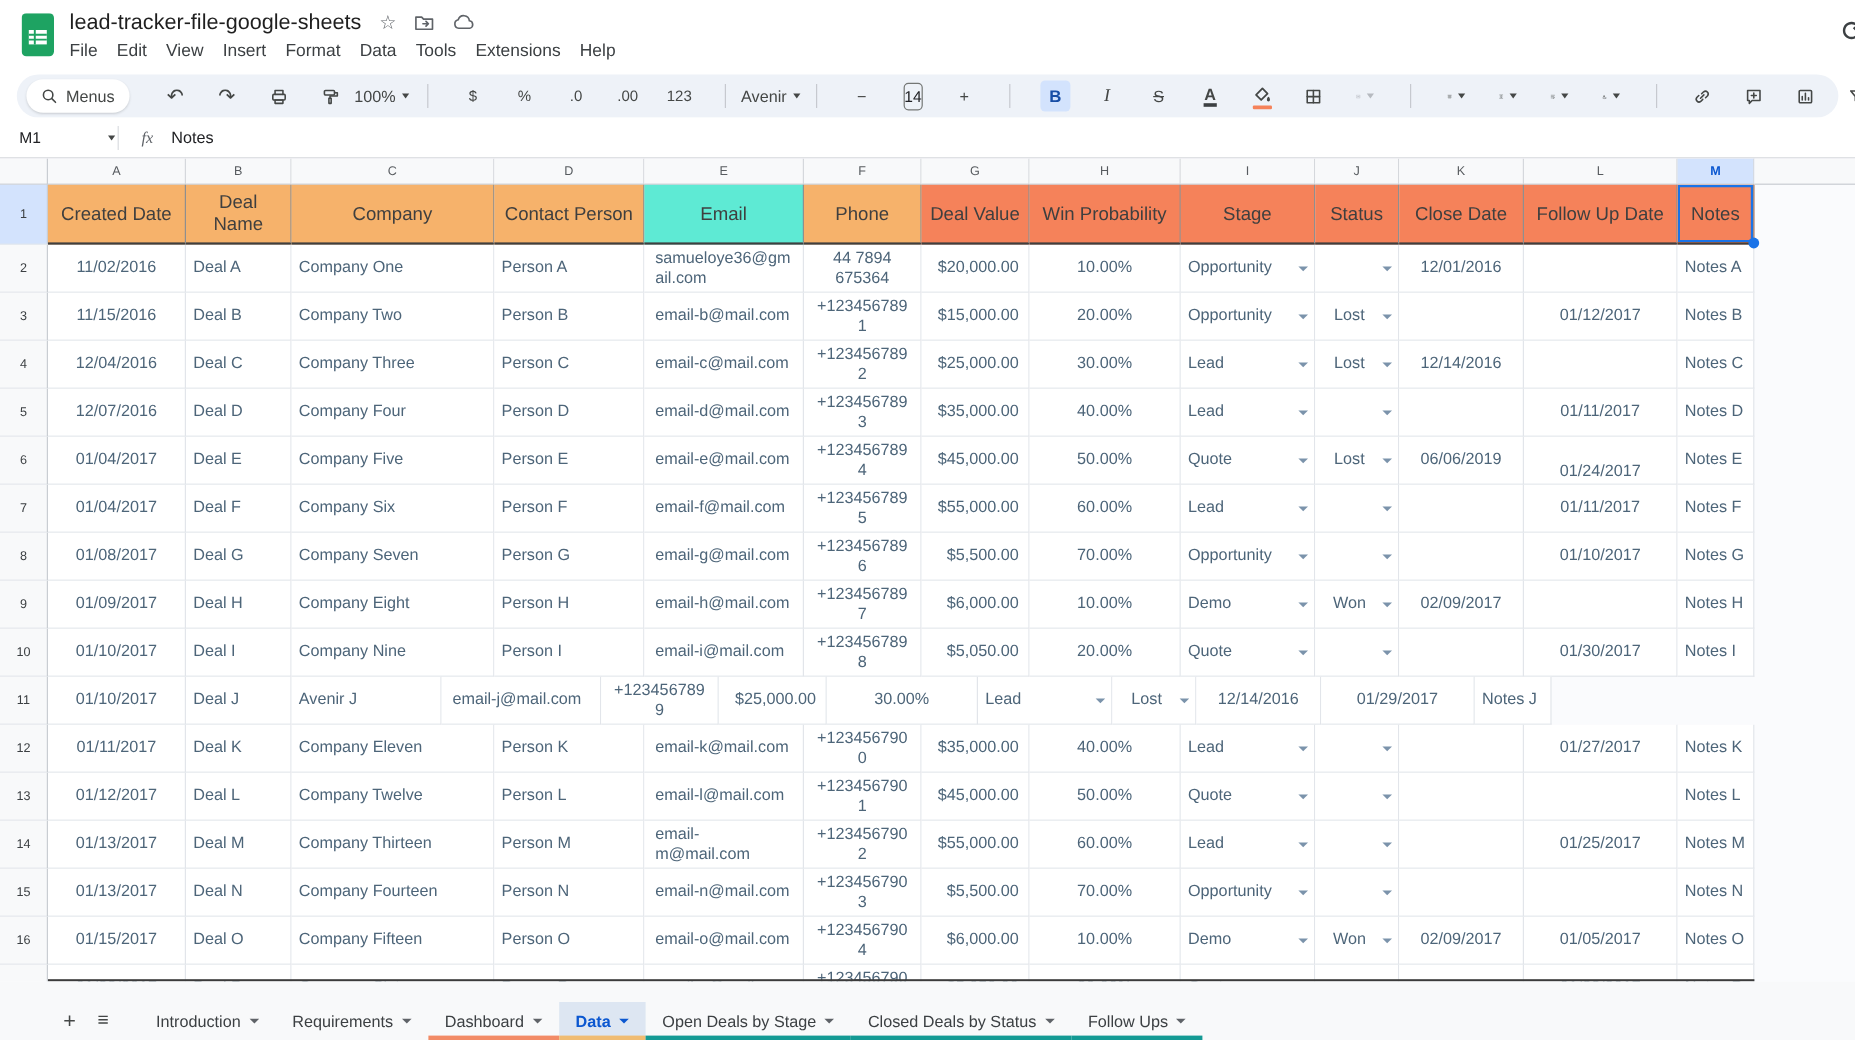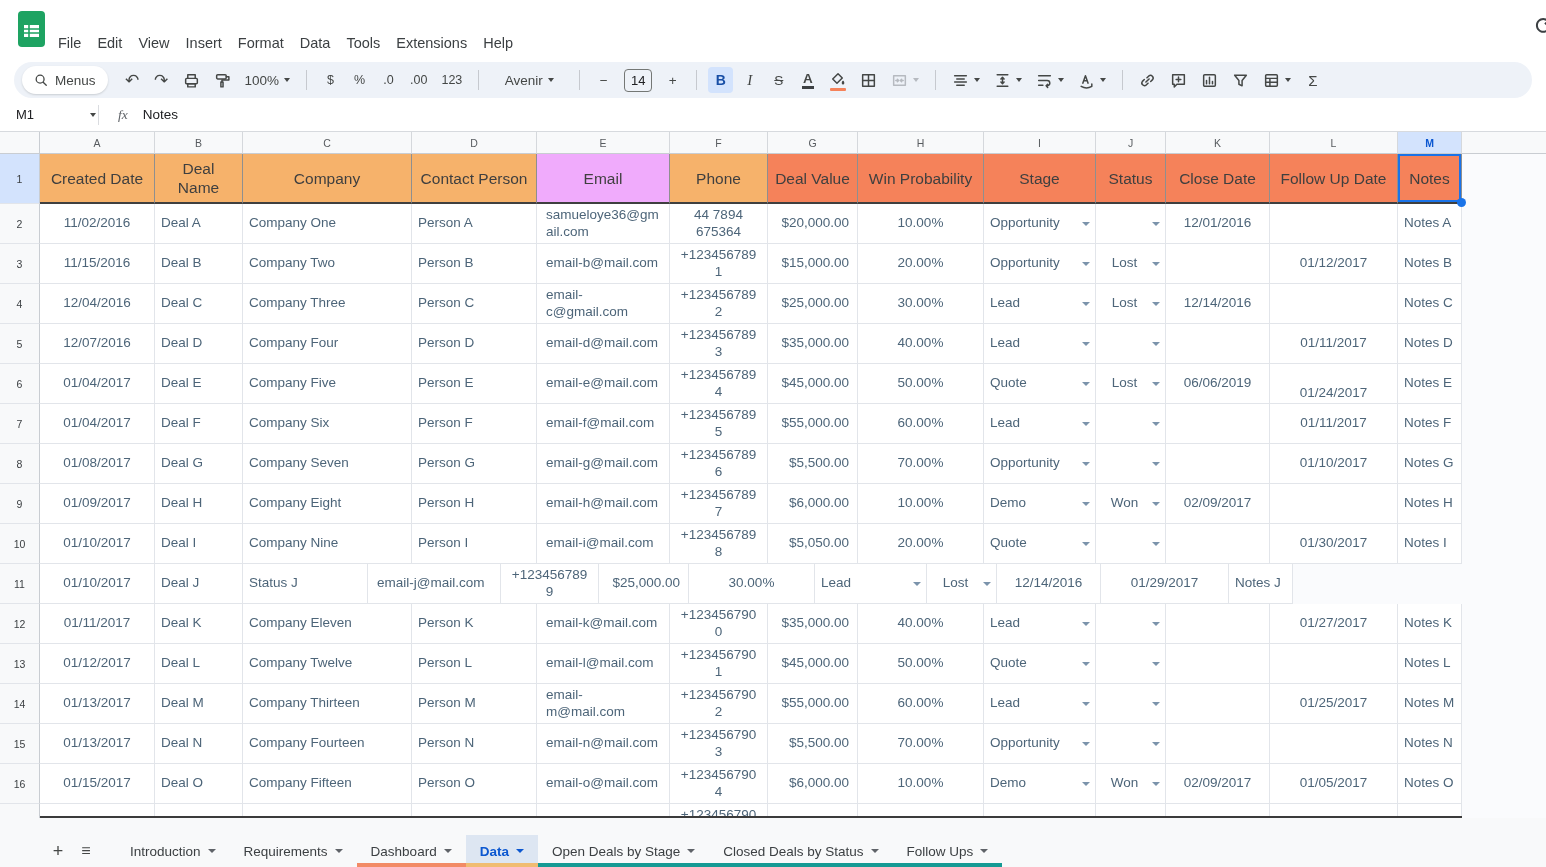--- a/index.html
+++ b/index.html
@@ -11,21 +11,21 @@
   .logo{position:absolute;left:18px;top:11px;width:27px;height:36px}
   .title-row{position:absolute;left:58px;top:8px;display:flex;align-items:center;gap:15px}
   .doc-title{font-size:18px;color:#1f1f1f}
   .t-ic{color:#5f6368;font-size:16px;display:flex;align-items:center}
   .menubar{position:absolute;left:50px;top:33px;display:flex}
   .menubar span{padding:2px 8px;font-size:14.5px;color:#3c4043;border-radius:4px;cursor:default}
   .clip-ic{position:absolute;right:-9px;top:12px;font-size:24px;color:#3c4043}
 
   
   .toolbar{position:absolute;top:62px;left:14px;right:14px;height:36px;border-radius:18px;
-    background:#eef2f8;display:flex;align-items:center;padding:0 8px;gap:4px}
+    background:#eef2f8;display:flex;align-items:center;padding:0 8px;gap:18px}
   .menus-pill{height:28px;background:#fff;border-radius:14px;display:flex;align-items:center;
     gap:7px;padding:0 12px;margin-right:8px;box-shadow:0 1px 2px rgba(60,64,67,.2);font-size:13.5px;color:#444746}
   .tbtn{min-width:25px;height:26px;display:flex;align-items:center;justify-content:center;
     border-radius:4px;color:#444746;font-size:13.5px;padding:0 5px;position:relative}
   .tbtn svg{width:17px;height:17px;stroke:#444746;fill:none;stroke-width:1.4;stroke-linecap:round;stroke-linejoin:round}
   .uglyph{font-size:17px;line-height:1}
   .caret{width:0;height:0;border-left:3.5px solid transparent;border-right:3.5px solid transparent;
     border-top:4px solid #444746;margin-left:5px}
   .tdiv{width:1px;height:20px;background:#c6c9cf;margin:0 7px;flex:none}
   .numfmt{font-size:12.5px;letter-spacing:0}
@@ -97,20 +97,35 @@
 <body>
 
 <header class="topbar">
   <div class="logo">
     <svg viewBox="0 0 27 36" width="27" height="36">
       <rect x="0" y="0" width="27" height="36" rx="4" fill="#1ea362"></rect>
       <rect x="6" y="14" width="15" height="12" fill="#fff"></rect>
       <path d="M6 18h15M6 22h15M11 14v12" stroke="#1ea362" stroke-width="1.6"></path>
     </svg>
   </div>
+  <div class="title-row">
+    <span class="doc-title">lead-tracker-file-google-sheets</span>
+    <span class="t-ic">☆</span>
+    <span class="t-ic">
+      <svg width="17" height="17" viewBox="0 0 16 16" fill="none" stroke="#5f6368" stroke-width="1.3" stroke-linecap="round" stroke-linejoin="round">
+        <path d="M1.5 4h4.5l1.5 1.6h7v7.9h-13z"></path>
+          <path d="M7 9.2h4M9.4 7.3l1.9 1.9-1.9 1.9"></path>
+      </svg>
+    </span>
+    <span class="t-ic">
+      <svg width="19" height="17" viewBox="0 0 18 16" fill="none" stroke="#5f6368" stroke-width="1.3" stroke-linecap="round" stroke-linejoin="round">
+        <path d="M5 12.8a3.4 3.4 0 01-.4-6.7 4.5 4.5 0 018.8.8 3 3 0 01.3 5.9z"></path>
+      </svg>
+    </span>
+  </div>
   <nav class="menubar">
     <span>File</span>
     <span>Edit</span>
     <span>View</span>
     <span>Insert</span>
     <span>Format</span>
     <span>Data</span>
     <span>Tools</span>
     <span>Extensions</span>
     <span>Help</span>
@@ -279,21 +294,21 @@
       <div class="hcell" style="width: 128px;">L</div>
       <div class="hcell hsel" style="width: 64px;">M</div>
       <div class="hfill"></div>
     </div>
     <div class="grow" style="height: 50px;">
       <div class="gut gutsel">1</div>
       <div class="thcell" style="width: 115px; background: rgb(246, 178, 107);">Created Date</div>
       <div class="thcell" style="width: 88px; background: rgb(246, 178, 107);">Deal Name</div>
       <div class="thcell" style="width: 169px; background: rgb(246, 178, 107);">Company</div>
       <div class="thcell" style="width: 125px; background: rgb(246, 178, 107);">Contact Person</div>
-      <div class="thcell" style="width: 133px; background: #f0abfc;">Email</div>
+      <div class="thcell" style="width: 133px; background: #5eead4;">Email</div>
       <div class="thcell" style="width: 98px; background: rgb(246, 178, 107);">Phone</div>
       <div class="thcell" style="width: 90px; background: rgb(245, 130, 90);">Deal Value</div>
       <div class="thcell" style="width: 126px; background: rgb(245, 130, 90);">Win Probability</div>
       <div class="thcell" style="width: 112px; background: rgb(245, 130, 90);">Stage</div>
       <div class="thcell" style="width: 70px; background: rgb(245, 130, 90);">Status</div>
       <div class="thcell" style="width: 104px; background: rgb(245, 130, 90);">Close Date</div>
       <div class="thcell" style="width: 128px; background: rgb(245, 130, 90);">Follow Up Date</div>
       <div class="thcell selcell" style="width: 64px; background: rgb(245, 130, 90);">Notes<div class="handle"></div></div>
     </div>
     <div class="grow" style="height: 40px;">
@@ -392,21 +407,21 @@
       <div class="dcell al-left" style="width: 88px;">
         <span>Deal C</span>
       </div>
       <div class="dcell al-left" style="width: 169px;">
         <span>Company Three</span>
       </div>
       <div class="dcell al-left" style="width: 125px;">
         <span>Person C</span>
       </div>
       <div class="dcell al-left wrap" style="width: 133px;">
-        <span>email-c@gmail.com</span>
+        <span>email-c@mail.com</span>
       </div>
       <div class="dcell al-center wrap" style="width: 98px;">
         <span>+1234567892</span>
       </div>
       <div class="dcell al-right" style="width: 90px;">
         <span>$25,000.00</span>
       </div>
       <div class="dcell al-center" style="width: 126px;">
         <span>30.00%</span>
       </div>
@@ -694,21 +709,21 @@
     </div>
     <div class="grow" style="height: 40px;">
       <div class="gut">11</div>
       <div class="dcell al-center" style="width: 115px;">
         <span>01/10/2017</span>
       </div>
       <div class="dcell al-left" style="width: 88px;">
         <span>Deal J</span>
       </div>
       <div class="dcell al-left" style="width: 125px;">
-        <span>Status J</span>
+        <span>Avenir J</span>
       </div>
       <div class="dcell al-left wrap" style="width: 133px;">
         <span>email-j@mail.com</span>
       </div>
       <div class="dcell al-center wrap" style="width: 98px;">
         <span>+1234567899</span>
       </div>
       <div class="dcell al-right" style="width: 90px;">
         <span>$25,000.00</span>
       </div>

